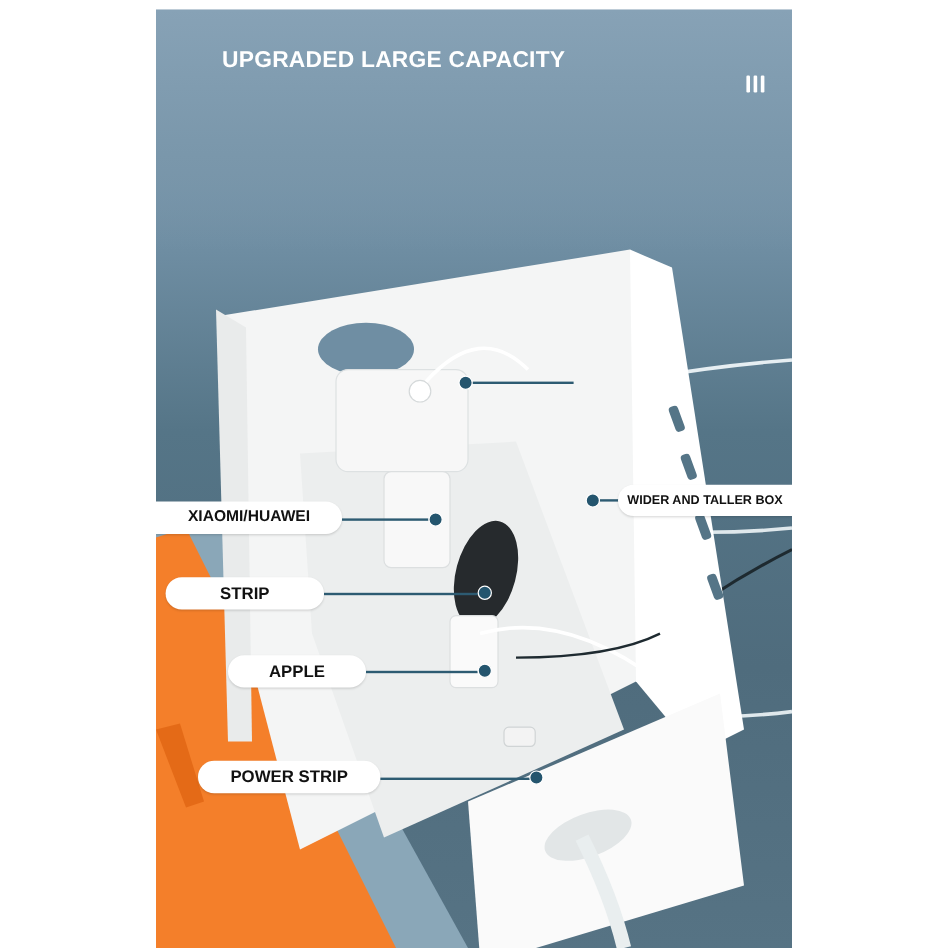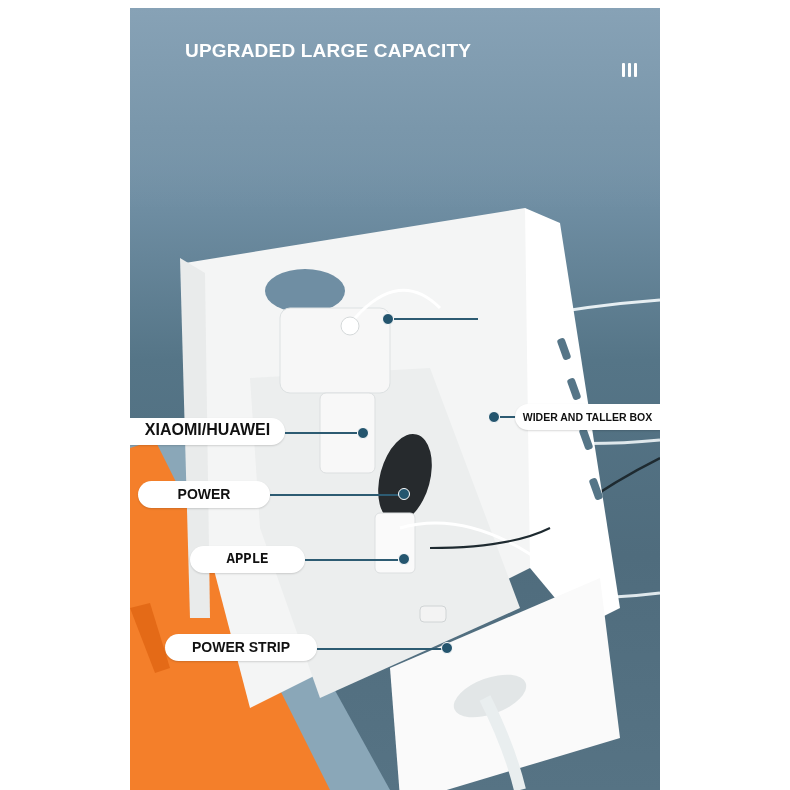--- a/index.html
+++ b/index.html
@@ -81,28 +81,28 @@
       <span style="left:12px"></span>
   </div>
 
   <div class="dot" style="left:252px; top:305px;"></div>
   <div class="leader" style="left:264px; top:310px; width:84px;"></div>
 
   <div class="dot" style="left:358px; top:403px;"></div>
   <div class="leader" style="left:370px; top:408px; width:25px;"></div>
   <div class="label" style="left:385px; top:396px; width:145px; height:26px; line-height:26px; font-size:10.5px; border-radius:13px 0 0 13px;">WIDER AND TALLER BOX</div>
 
-  <div class="label" style="left:0px; top:410px; width:155px; height:27px; line-height:24px; font-size:16px; border-radius:0 14px 14px 0;">XIAOMI/HUAWEI</div>
+  <div class="label" style="left:0px; top:410px; width:155px; height:27px; line-height:24px; font-size:13px; border-radius:0 14px 14px 0;">XIAOMI/HUAWEI</div>
   <div class="leader" style="left:155px; top:424px; width:72px;"></div>
   <div class="dot" style="left:227px; top:419px;"></div>
 
-  <div class="label" style="left:8px; top:473px; width:132px; height:27px; line-height:27px; font-size:14px;">POWER</div>
+  <div class="label" style="left:8px; top:473px; width:132px; height:27px; line-height:27px; font-size:14px;">STRIP</div>
   <div class="leader" style="left:140px; top:486px; width:130px;"></div>
   <div class="dot" style="left:268px; top:480px;"></div>
 
-  <div class="label" style="left:60px; top:538px; width:115px; height:27px; line-height:27px; font-size:14px;font-family:Liberation Mono, monospace;">APPLE</div>
+  <div class="label" style="left:60px; top:538px; width:115px; height:27px; line-height:27px; font-size:14px;">APPLE</div>
   <div class="leader" style="left:175px; top:551px; width:93px;"></div>
   <div class="dot" style="left:268px; top:545px;"></div>
 
   <div class="label" style="left:35px; top:626px; width:152px; height:27px; line-height:27px; font-size:14px;text-align:center;">POWER STRIP</div>
   <div class="leader" style="left:187px; top:640px; width:125px;"></div>
   <div class="dot" style="left:311px; top:634px;"></div>
 </div>
 
 </body></html>

